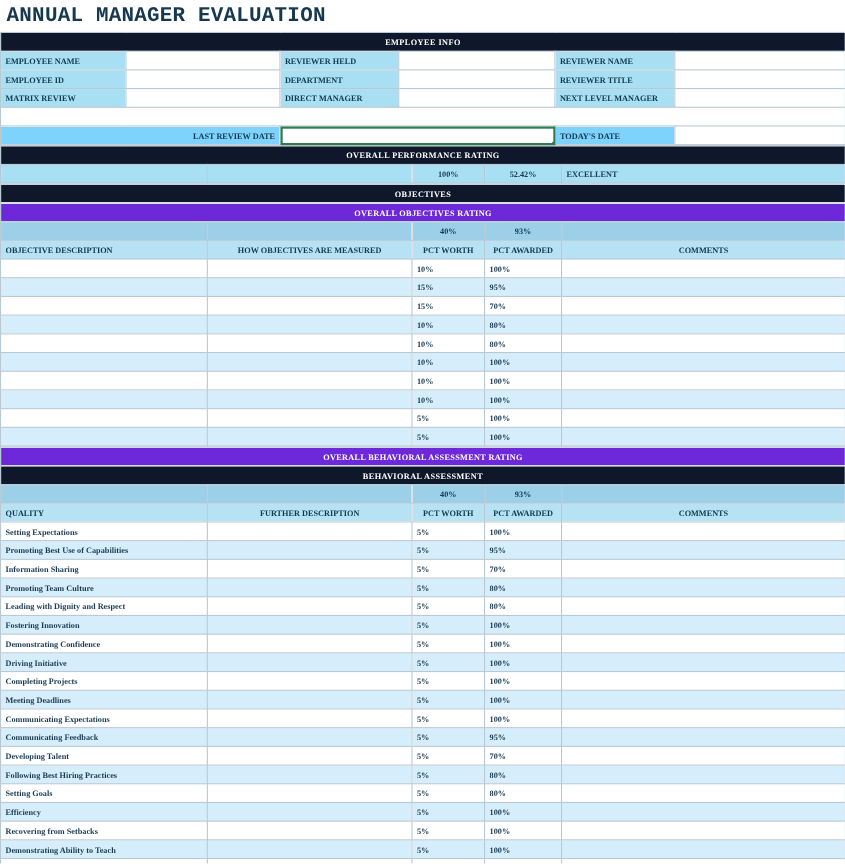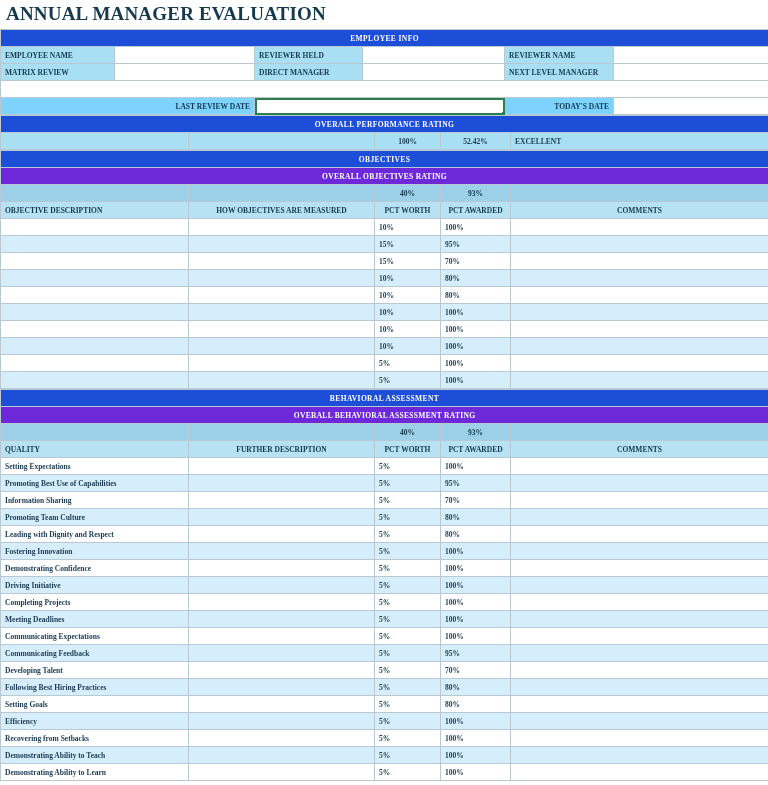--- a/index.html
+++ b/index.html
@@ -12,21 +12,21 @@
     height: 785px;
     font-family: "Liberation Serif", "DejaVu Serif", serif;
     color: #1a3a52;
     overflow: hidden;
   }
 
   .page { width: 768px; position: relative; }
 
   
   .doc-title {
-    font-family: Liberation Serif, serif;
+    font-family: Liberation Mono, monospace;
     font-size: 19px;
     font-weight: bold;
     color: #17394f;
     letter-spacing: .2px;
     padding: 4px 0 5px 6px;
     line-height: 20px;
   }
 
   
   table.sheet {
@@ -41,21 +41,21 @@
     font-weight: bold;
     line-height: 11px;
     height: 16px;
     vertical-align: middle;
     white-space: nowrap;
     overflow: hidden;
   }
 
   
   .band-dark {
-    background: #1d4ed8;
+    background: #0f172a;
     color: #ffffff;
     text-align: center;
     font-size: 9px;
     letter-spacing: .4px;
     height: 17px;
   }
   .band-dark2 {
     background: #6d28d9;
     color: #ffffff;
     text-align: center;
@@ -142,38 +142,46 @@
 
       <tr>
         <td class="lbl">EMPLOYEE NAME</td>
         <td class="inputcell"></td>
         <td class="lbl">REVIEWER HELD</td>
         <td class="inputcell"></td>
         <td class="lbl">REVIEWER NAME</td>
         <td class="inputcell"></td>
       </tr>
 
+      <tr>
+        <td class="lbl">EMPLOYEE ID</td>
+        <td class="inputcell"></td>
+        <td class="lbl">DEPARTMENT</td>
+        <td class="inputcell"></td>
+        <td class="lbl">REVIEWER TITLE</td>
+        <td class="inputcell"></td>
+      </tr>
 
       <tr>
         <td class="lbl">MATRIX REVIEW</td>
         <td class="inputcell"></td>
         <td class="lbl">DIRECT MANAGER</td>
         <td class="inputcell"></td>
         <td class="lbl">NEXT LEVEL MANAGER</td>
         <td class="inputcell"></td>
       </tr>
 
       <tr class="spacer-row">
           <td colspan="6"></td>
         </tr>
 
       <tr>
         <td class="band-mid" colspan="2" style="text-align:right;font-size:7.5px;">LAST REVIEW DATE</td>
         <td class="band-mid selected" colspan="2"></td>
-        <td class="band-mid" style="text-align:right;font-size:7.5px;margin-top:37px;">TODAY'S DATE</td>
+        <td class="band-mid" style="text-align:left;font-size:7.5px;margin-top:37px;">TODAY'S DATE</td>
         <td class="inputcell"></td>
       </tr>
     </tbody>
   </table>
 
   <table class="sheet">
     <colgroup>
       <col style="width:188px">
         <col style="width:186px">
       <col style="width:66px">
@@ -301,24 +309,24 @@
   <table class="sheet">
     <colgroup>
       <col style="width:188px">
         <col style="width:186px">
       <col style="width:66px">
         <col style="width:70px">
         <col style="width:258px">
     </colgroup>
     <tbody>
       <tr>
+        <td class="band-dark2" colspan="5">OVERALL BEHAVIORAL ASSESSMENT RATING</td>
+      </tr>
+      <tr>
         <td class="band-dark" colspan="5">BEHAVIORAL ASSESSMENT</td>
-      </tr>
-      <tr>
-        <td class="band-dark2" colspan="5">OVERALL BEHAVIORAL ASSESSMENT RATING</td>
       </tr>
       <tr>
         <td class="hdr-pct"></td>
         <td class="hdr-pct"></td>
         <td class="hdr-pct">40%</td>
         <td class="hdr-pct">93%</td>
         <td class="hdr-pct"></td>
       </tr>
       <tr>
         <td class="hdr-sub l">QUALITY</td>

